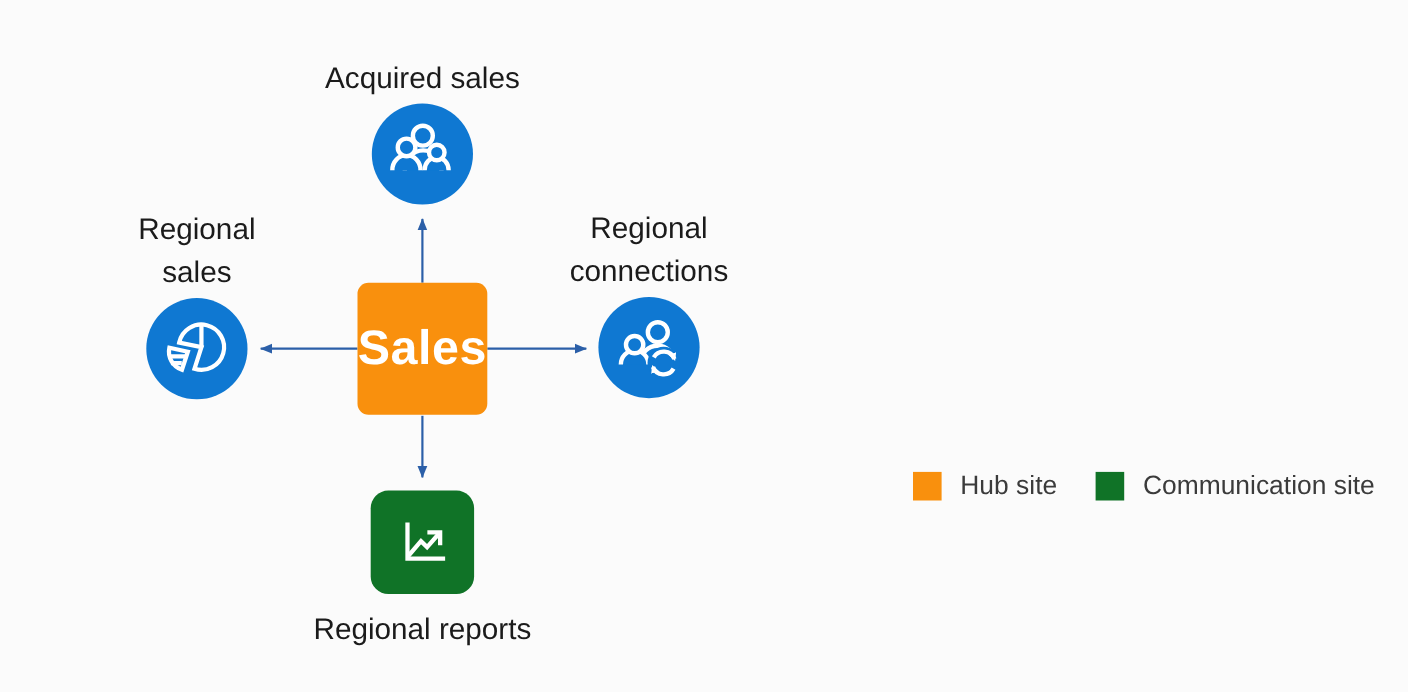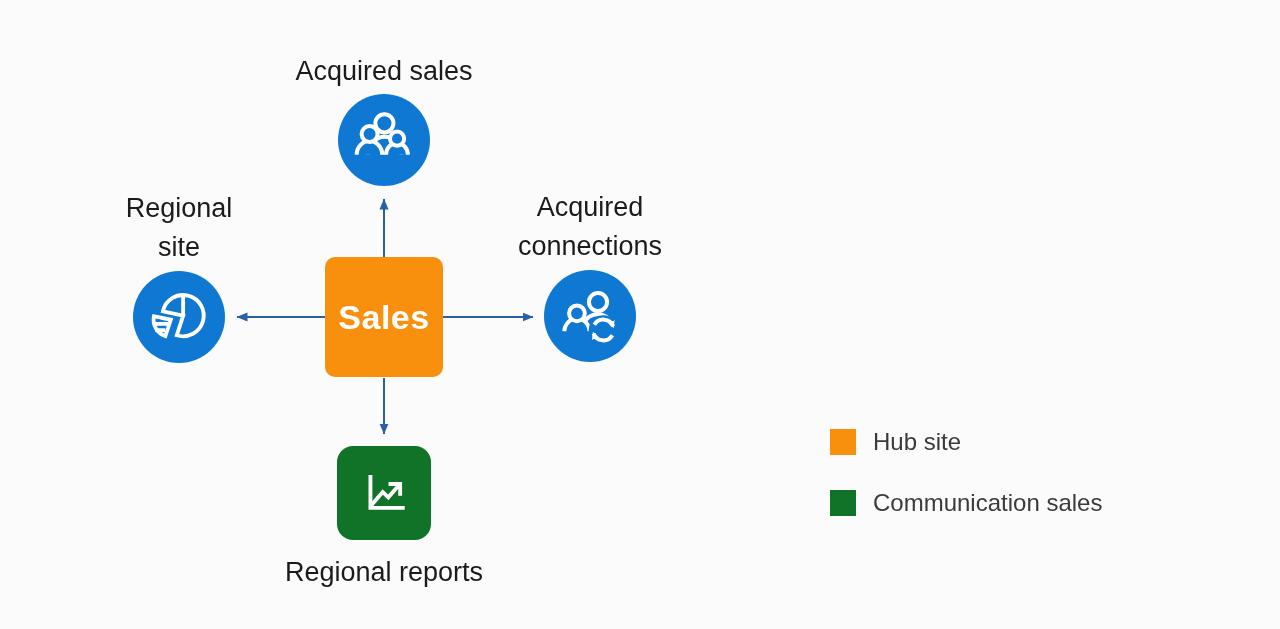--- a/index.html
+++ b/index.html
@@ -14,29 +14,29 @@
   }
   .circle-node{
     position:absolute;width:92px;height:92px;border-radius:50%;
     background:#0F78D2;display:flex;align-items:center;justify-content:center;
   }
   .hub-node{
     position:absolute;left:325px;top:257px;width:118px;height:120px;
     background:#F9900D;border-radius:10px;
     display:flex;align-items:center;justify-content:center;
   }
-  .hub-node .hub-text{color:#FFFFFF;font-size:34px;font-weight:bold;letter-spacing:.5px;}
+  .hub-node .hub-text{color:#FFFFFF;font-size:44px;font-weight:bold;letter-spacing:.5px;}
   .square-node{
     position:absolute;left:337px;top:446px;width:94px;height:94px;
     background:#107327;border-radius:16px;
     display:flex;align-items:center;justify-content:center;
   }
   .legend{
     position:absolute;left:830px;top:429px;
-    display:flex;flex-direction:column;gap:35px;
+    display:flex;gap:35px;
   }
   .legend-row{display:flex;align-items:center;gap:17px;}
   .swatch{width:26px;height:26px;flex:0 0 auto;}
   .swatch-hub{background:#F9900D;}
   .swatch-comm{background:#107327;}
   .swatch-team{background:#0F78D2;}
   .legend-label{font-size:24px;color:#3B3B3B;line-height:26px;}
 </style>
 </head>
 <body>
@@ -64,34 +64,34 @@
         <path d="M12,35 A12.5,13.5 0 0 1 37,35"></path>
         <path d="M3.5,35 A9.6,10.2 0 0 1 22.7,35"></path>
         <path d="M25.5,35 A8.2,8.8 0 0 1 41.9,35"></path>
         <circle cx="24.3" cy="11.5" r="6.8"></circle>
         <circle cx="13.2" cy="19.5" r="6"></circle>
         <circle cx="33.8" cy="23" r="5.3"></circle>
       </g>
     </svg>
   </div>
 
-  <div class="node-label" style="left:104px;top:189px;width:150px">Regional site</div>
+  <div class="node-label" style="left:104px;top:189px;width:150px">Regional sales</div>
   <div class="circle-node" style="left:133px;top:271px">
     <svg width="66" height="66" viewBox="0 0 48 48">
       <g stroke="#FFFFFF" stroke-width="2.8" fill="none">
         <path d="M12.3,19.9 A15,15 0 1 1 22.4,37.3 L27,23 Z"></path>
         <line x1="27" y1="8.2" x2="27" y2="23"></line>
         <path d="M18,26 L5.8,23.4 A12.5,12.5 0 0 0 14.1,37.9 Z"></path>
         <line x1="5.6" y1="29" x2="16.3" y2="29"></line>
         <line x1="6.8" y1="33.6" x2="14" y2="33.6"></line>
       </g>
     </svg>
   </div>
 
-  <div class="node-label" style="left:488px;top:188px;width:204px">Acquired connections</div>
+  <div class="node-label" style="left:488px;top:188px;width:204px">Regional connections</div>
   <div class="circle-node" style="left:544px;top:270px">
     <svg width="64" height="64" viewBox="0 0 48 48">
       <defs>
         <marker id="syncArrow" markerUnits="userSpaceOnUse" markerWidth="8" markerHeight="8" refX="4" refY="2.75" orient="auto">
           <path d="M0,0 L5.5,2.75 L0,5.5 Z" fill="#FFFFFF"></path>
         </marker>
       </defs>
       <g stroke="#FFFFFF" stroke-width="3" fill="#0F78D2">
         <path d="M18.5,33.5 A11.3,10.8 0 0 1 41.1,33.5"></path>
         <path d="M4.8,35.5 A9.4,9.6 0 0 1 23.6,35.5"></path>
@@ -121,17 +121,17 @@
   </div>
   <div class="node-label" style="left:234px;top:553px;width:300px">Regional reports</div>
 
   <div class="legend">
     <div class="legend-row">
       <span class="swatch swatch-hub"></span>
       <span class="legend-label">Hub site</span>
     </div>
     <div class="legend-row">
       <span class="swatch swatch-comm"></span>
-      <span class="legend-label">Communication sales</span>
+      <span class="legend-label">Communication site</span>
     </div>
   </div>
 
 </div>
 
 </body></html>

